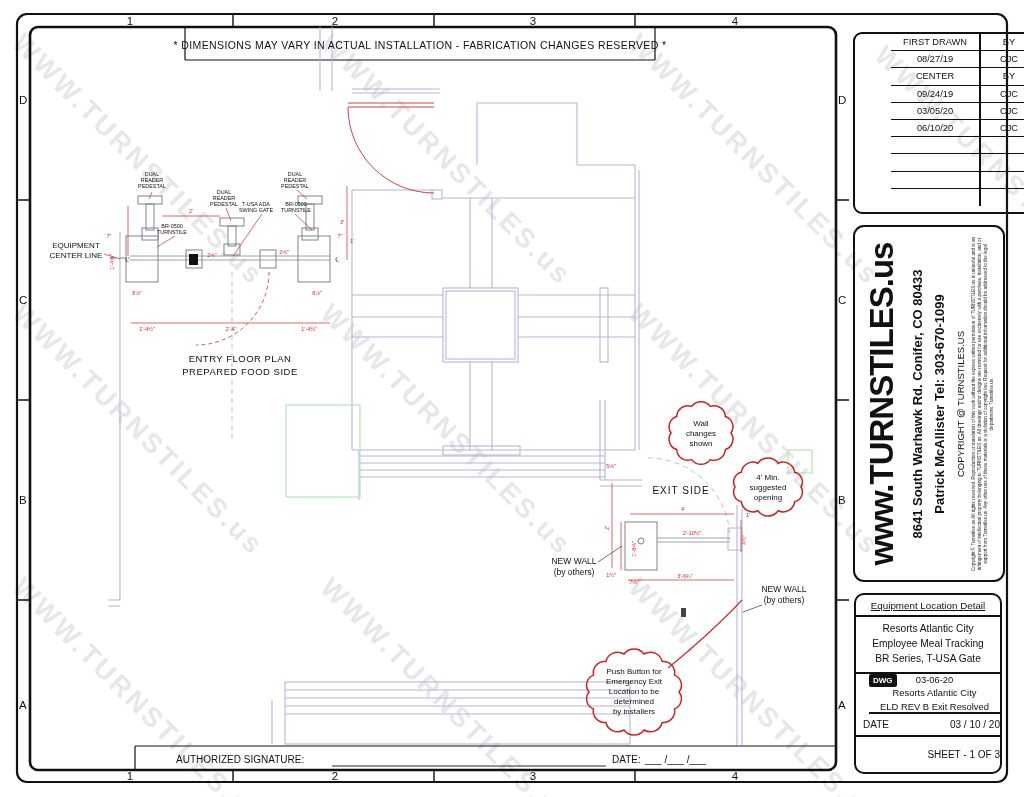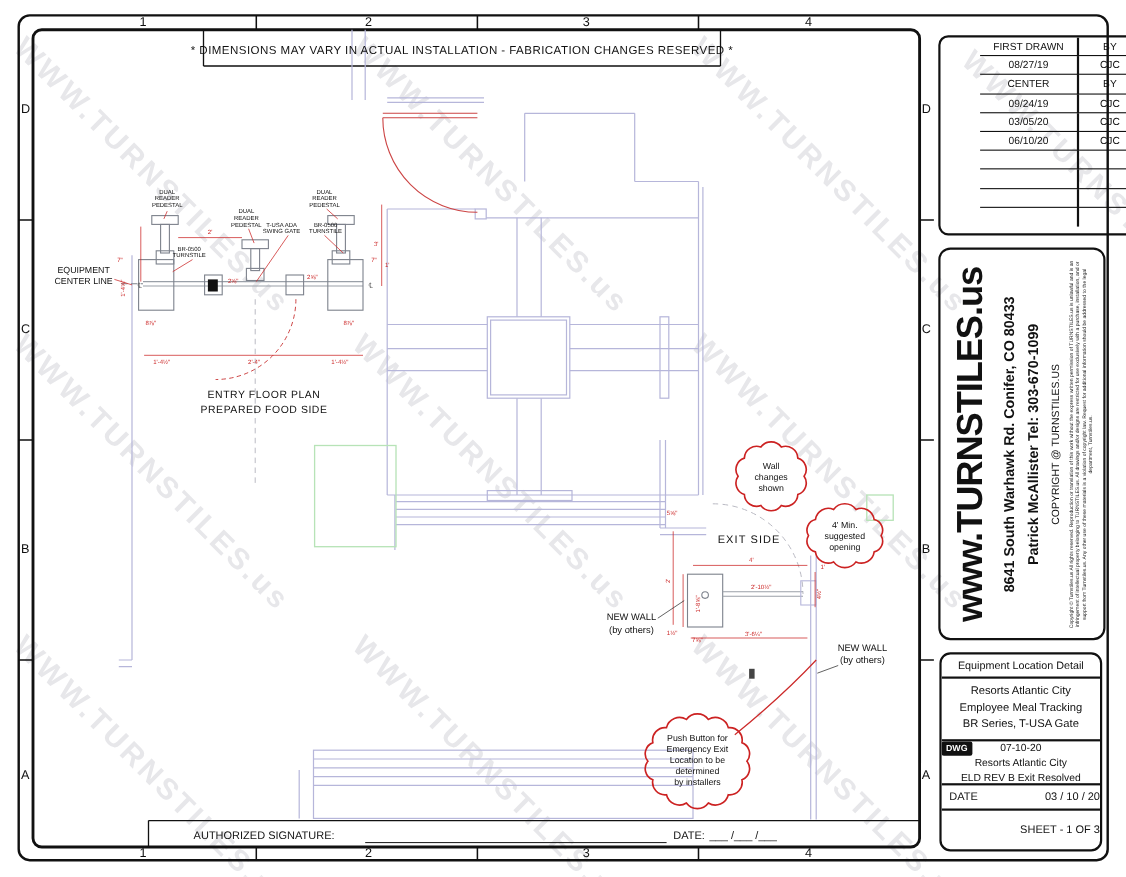--- a/index.html
+++ b/index.html
@@ -31,23 +31,23 @@
   .brand-addr{font-size:13px;font-weight:bold;margin-top:9px;}
   .brand-phone{font-size:13px;font-weight:bold;margin-top:7px;}
   .brand-copy{font-size:9.5px;margin-top:8px;}
   .brand-fine{font-size:4.6px;line-height:1.3;margin-top:5px;width:335px;color:#222;}
   
   .titleblock{position:absolute;z-index:3;left:854px;top:593px;width:144px;height:177px;
               border:2.5px solid #111;border-radius:10px;display:flex;flex-direction:column;
               overflow:hidden;}
   .tb-row{border-bottom:2px solid #111;display:flex;flex-direction:column;
           align-items:center;justify-content:center;text-align:center;}
-  .tb-title{height:20px;font-size:9.8px;}
+  .tb-title{height:20px;font-size:9.8px;text-decoration:underline;}
   .tb-project{height:55px;font-size:10.2px;line-height:1.45;}
-  .tb-dwg{height:38px;font-size:9.4px;line-height:1.4;position:relative;}
+  .tb-dwg{height:38px;font-size:9.4px;line-height:1.4;position:relative;margin-left:13px;}
   .dwg-tag{position:absolute;left:0px;top:0px;background:#111;color:#fff;
            font-size:8px;font-weight:bold;padding:1px 4px;border-radius:2px;}
   .tb-kv{height:21px;font-size:10px;flex-direction:row;}
   .tb-kv .k{margin-left:7px;}
   .tb-kv .v{flex:1;text-align:right;}
   .tb-sheet{flex:1;font-size:10px;border-bottom:none;}
 </style>
 </head>
 <body>
 
@@ -325,21 +325,21 @@
 
 <div class="titleblock">
   <div class="tb-row tb-title">Equipment Location Detail</div>
   <div class="tb-row tb-project">
     <div>Resorts Atlantic City</div>
     <div>Employee Meal Tracking</div>
     <div>BR Series, T-USA Gate</div>
   </div>
   <div class="tb-row tb-dwg">
     <div class="dwg-tag">DWG</div>
-    <div>07-10-20</div>
+    <div>03-06-20</div>
     <div>Resorts Atlantic City</div>
     <div>ELD REV B Exit Resolved</div>
   </div>
   <div class="tb-row tb-kv">
     <div class="k">DATE</div>
     <div class="v">03 / 10 / 20</div>
   </div>
   <div class="tb-row tb-kv tb-sheet">
     <div class="v">SHEET - 1  OF  3</div>
   </div>

